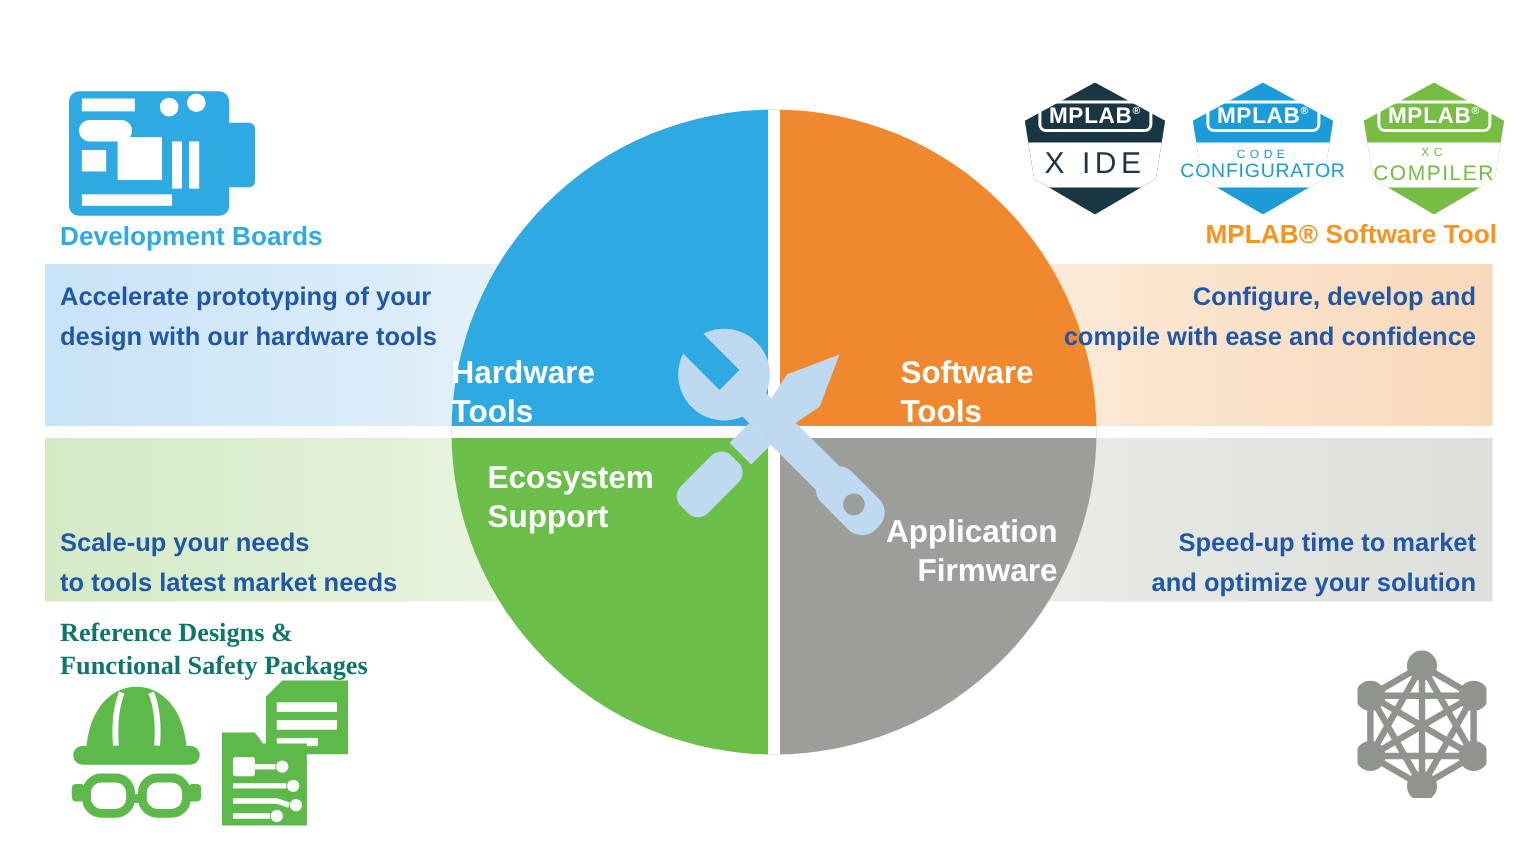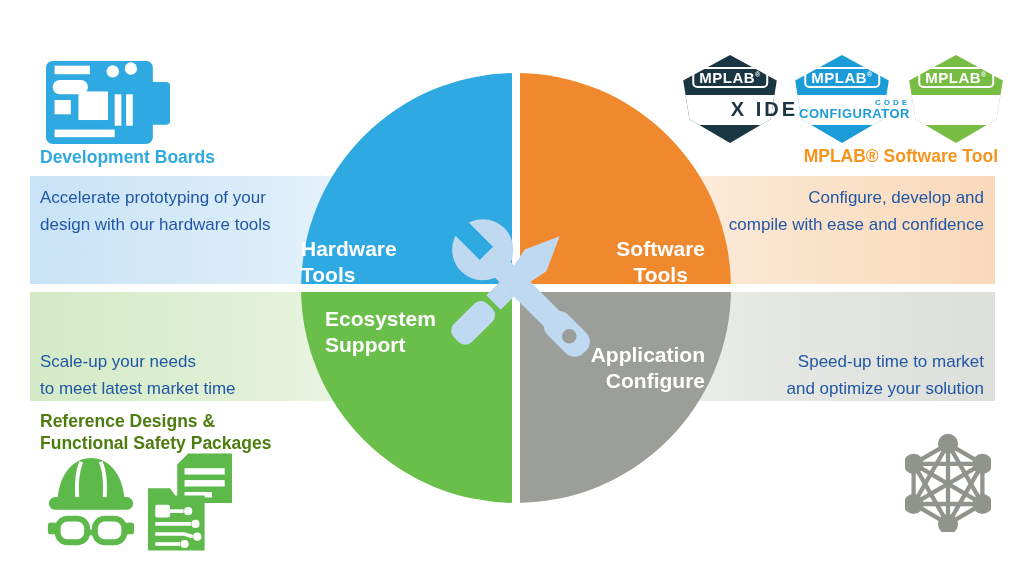--- a/index.html
+++ b/index.html
@@ -19,53 +19,53 @@
   .wheel{position:absolute;left:301px;top:73px;width:430px;height:430px;z-index:2;}
   .q{position:absolute;width:215px;height:215px;}
   .q-hw{left:0;top:0;background:#2fa9e1;border-radius:215px 0 0 0;}
   .q-sw{left:215px;top:0;background:#f0882d;border-radius:0 215px 0 0;}
   .q-eco{left:0;top:215px;background:#6abf4a;border-radius:0 0 0 215px;}
   .q-app{left:215px;top:215px;background:#9c9e9a;border-radius:0 0 215px 0;}
   .gap-v{position:absolute;left:211px;top:0;width:8px;height:430px;background:#fff;}
   .gap-h{position:absolute;left:0;top:211px;width:430px;height:8px;background:#fff;}
   .wheel-lbl{position:absolute;color:#fff;font-weight:700;font-size:21px;line-height:26px;z-index:4;}
   .lbl-hw{left:0;top:163px;}
-  .lbl-sw{right:26px;top:163px;text-align:center;}
+  .lbl-sw{right:42px;top:163px;text-align:left;}
   .lbl-eco{left:24px;top:233px;}
   .lbl-app{right:26px;top:233px;text-align:right;margin-top:36px;}
   .tools-svg{position:absolute;left:0;top:0;z-index:3;pointer-events:none;}
 
   
   .cat-label{position:absolute;font-weight:700;font-size:17.5px;line-height:22px;z-index:2;}
   .blue-label{color:#2fa9e1;text-align:center;}
-  .green-label{color:#4d7c0f;}
+  .green-label{color:#0f766e;font-family:Liberation Serif, serif;}
   .orange-label{color:#f7941e;}
   .gray-label{color:#9a9c98;}
   .body-text{position:absolute;font-size:17px;line-height:27px;color:#2157a7;z-index:2;}
-  .body-text span{display:block;}
+  .body-text span{display:block;font-weight:bold;}
   .right-align{text-align:right;padding-left:33px;}
 
   
   .icon{position:absolute;z-index:2;}
 
   
   .badge{position:absolute;width:104px;height:88px;z-index:2;top:55px;}
   .badge-xide{left:678px;--bc:#1a3642;}
   .badge-mcc{left:790px;--bc:#1b9cd8;}
   .badge-xc{left:904px;--bc:#77bc43;}
   .badge-hex{position:absolute;inset:0;background:var(--bc);
     clip-path:polygon(50% 0,95% 29%,89% 73%,50% 100%,11% 73%,5% 29%);}
   .badge-strip{position:absolute;left:0;right:0;top:46%;height:33%;background:#fff;}
   .badge-mplab{position:absolute;top:12px;left:50%;transform:translateX(-50%);
     color:#fff;border:2px solid #fff;border-radius:5px;padding:0 5px;
     font-weight:700;font-size:15px;letter-spacing:.5px;white-space:nowrap;}
   .badge-mplab sup{font-size:7px;}
   .badge-product{position:absolute;left:-16px;right:-16px;top:46%;height:33%;
-    display:flex;flex-direction:column;align-items:flex-end;justify-content:center;
-    color:var(--bc);font-weight:700;line-height:1.15;white-space:nowrap;}
+    display:flex;flex-direction:column;align-items:center;justify-content:center;
+    color:var(--bc);font-weight:400;line-height:1.15;white-space:nowrap;}
   .product-small{font-size:8px;letter-spacing:3px;}
   .product-large{font-size:13px;letter-spacing:.5px;}
   .badge-xide .product-large{font-size:20px;letter-spacing:3px;}
   .badge-xc .product-large{font-size:14px;letter-spacing:1px;}
 </style>
 </head>
 <body>
 
 <div id="stage">
 
@@ -92,21 +92,21 @@
 
   <div class="cat-label blue-label" style="left:40px;top:146px">Development Boards</div>
 
   <div class="body-text" style="left:40px;top:184px">
     <span>Accelerate prototyping of your</span>
     <span>design with our hardware tools</span>
   </div>
 
   <div class="body-text" style="left:40px;top:348px">
     <span>Scale-up your needs</span>
-    <span>to meet latest market time</span>
+    <span>to tools latest market needs</span>
   </div>
 
   <div class="cat-label green-label" style="left:40px;top:410px">
     <span style="display:block">Reference Designs &amp;</span>
     <span style="display:block">Functional Safety Packages</span>
   </div>
 
   <svg class="icon" style="left:44px;top:452px" width="94" height="100" viewBox="0 0 92 102">
     <g fill="#5cb94a">
       <path d="M46,6 C28,6 14,22 12,47 L80,47 C78,22 64,6 46,6 Z"></path>
@@ -187,21 +187,21 @@
     <div class="wheel-lbl lbl-sw">
       <span style="display:block">Software</span>
       <span style="display:block">Tools</span>
     </div>
     <div class="wheel-lbl lbl-eco">
       <span style="display:block">Ecosystem</span>
       <span style="display:block">Support</span>
     </div>
     <div class="wheel-lbl lbl-app">
       <span style="display:block">Application</span>
-      <span style="display:block">Configure</span>
+      <span style="display:block">Firmware</span>
     </div>
   </div>
 
   <div class="badge badge-xide">
     <div class="badge-hex">
       <div class="badge-strip"></div>
     </div>
     <div class="badge-mplab"><span>MPLAB</span><sup>®</sup></div>
     <div class="badge-product">
       <span class="product-small"></span>
@@ -218,20 +218,24 @@
       <span class="product-small">CODE</span>
       <span class="product-large">CONFIGURATOR</span>
     </div>
   </div>
 
   <div class="badge badge-xc">
     <div class="badge-hex">
       <div class="badge-strip"></div>
     </div>
     <div class="badge-mplab"><span>MPLAB</span><sup>®</sup></div>
+    <div class="badge-product">
+      <span class="product-small">XC</span>
+      <span class="product-large">COMPILER</span>
+    </div>
   </div>
 
   <div class="cat-label orange-label right-align" style="right:26px;top:145px">MPLAB® Software Tool</div>
 
   <div class="body-text right-align" style="right:40px;top:184px">
     <span>Configure, develop and</span>
     <span>compile with ease and confidence</span>
   </div>
 
   <div class="body-text right-align" style="right:40px;top:348px">

